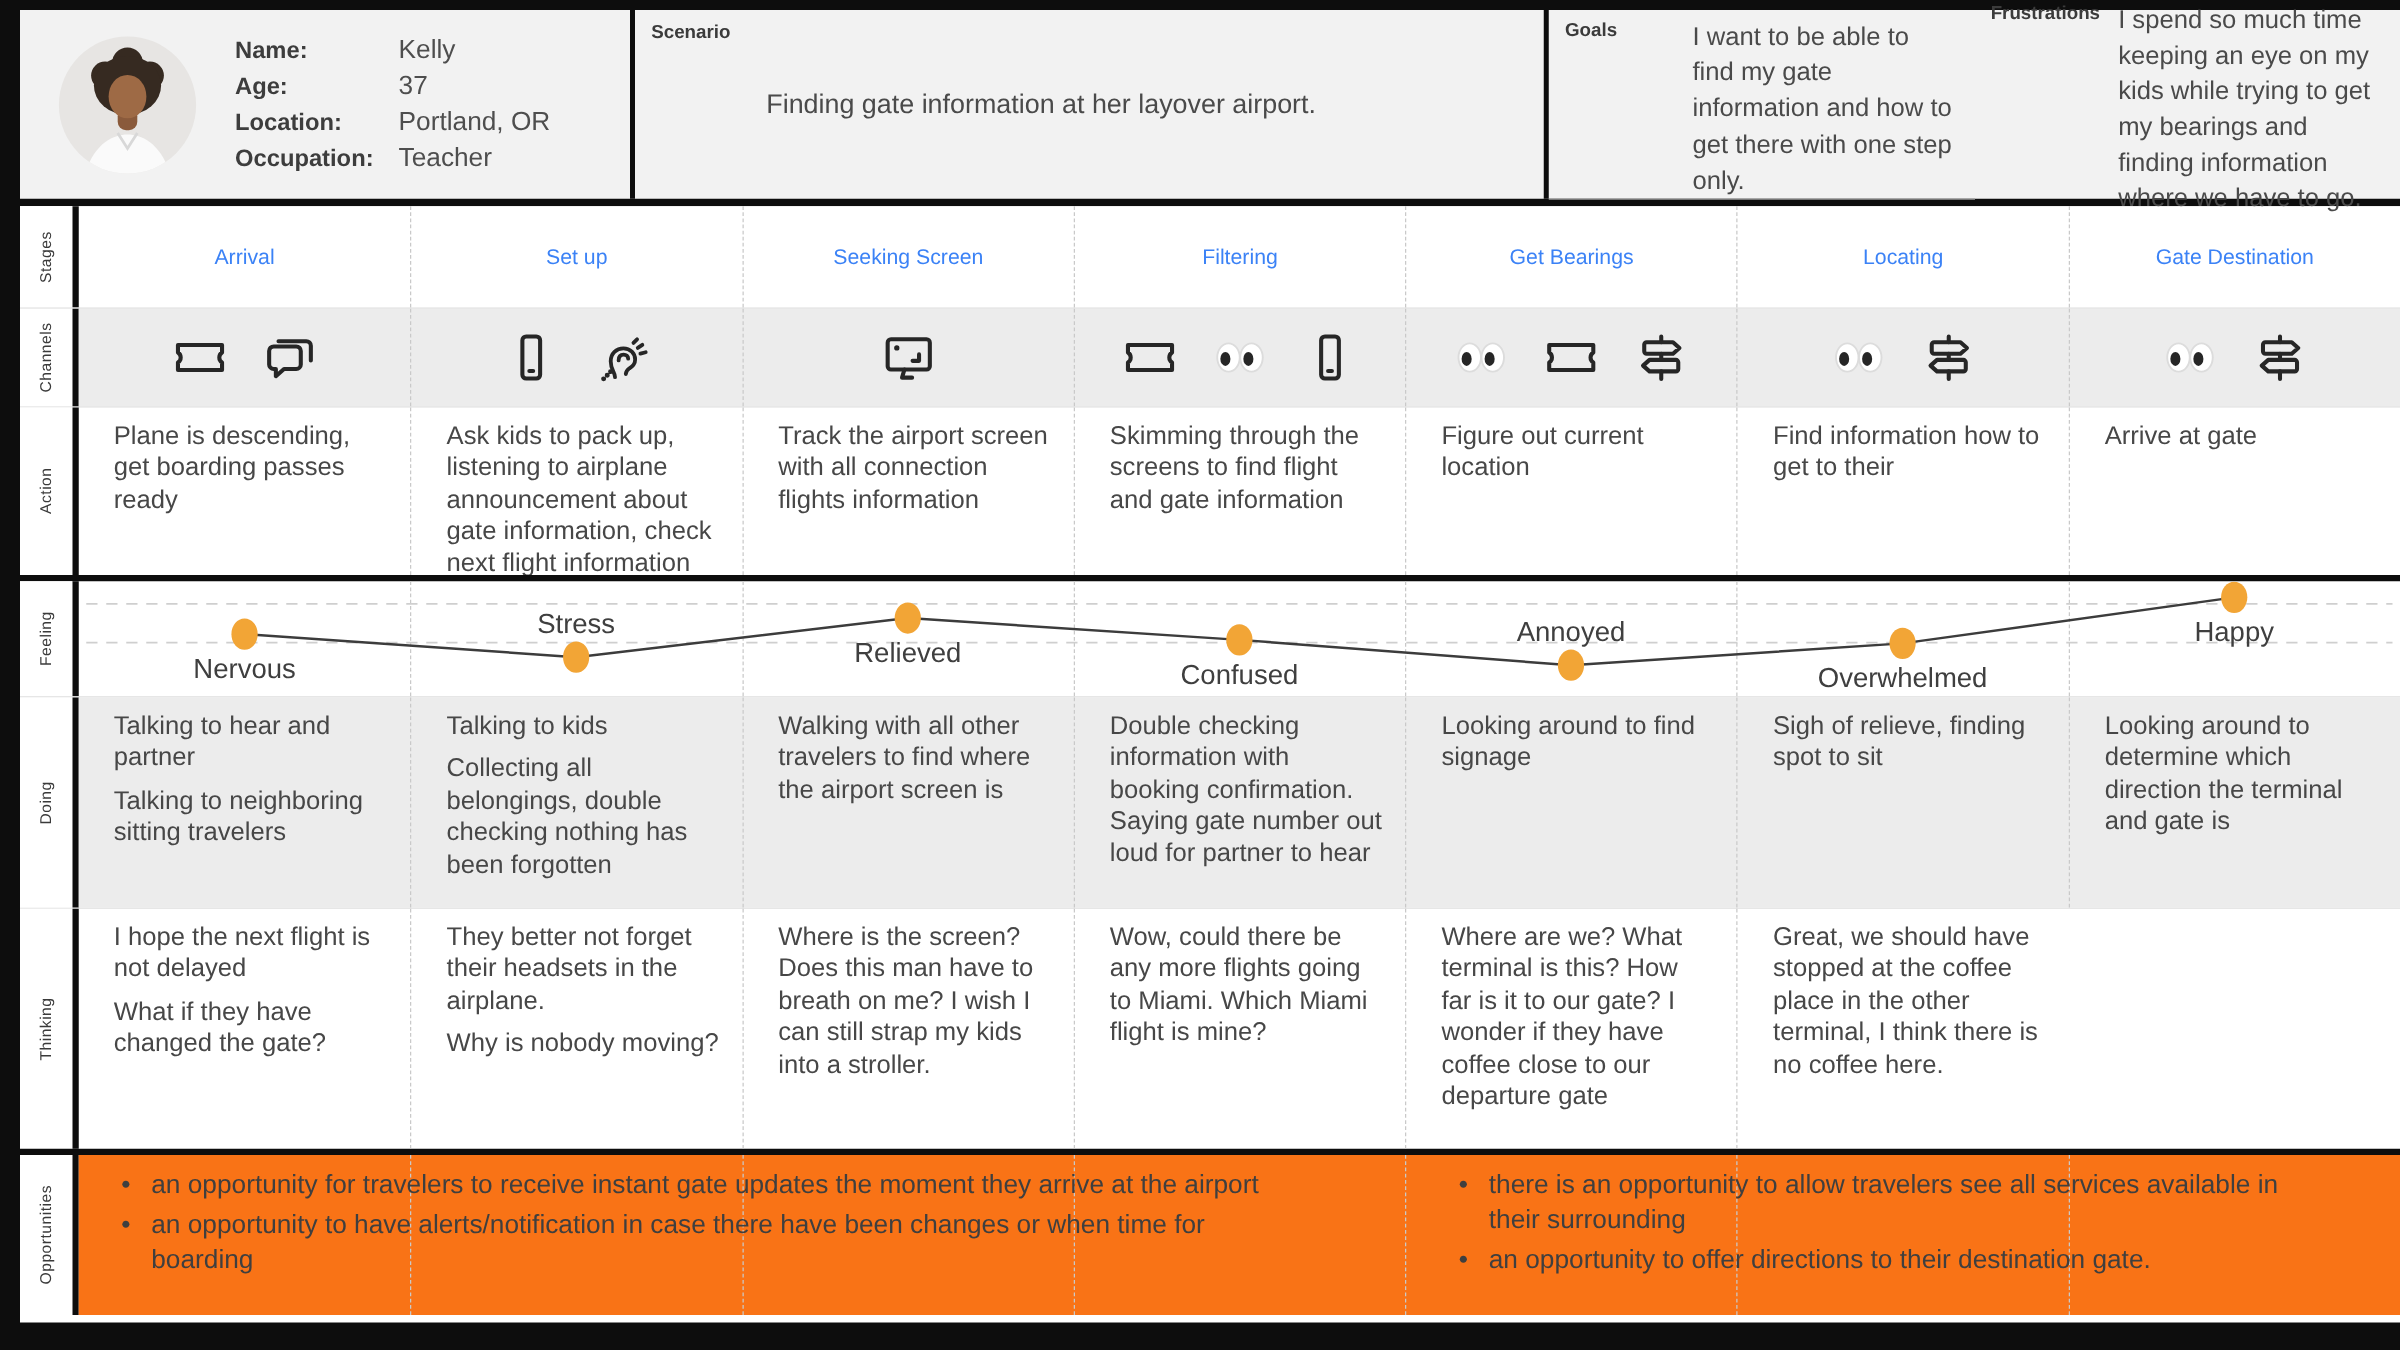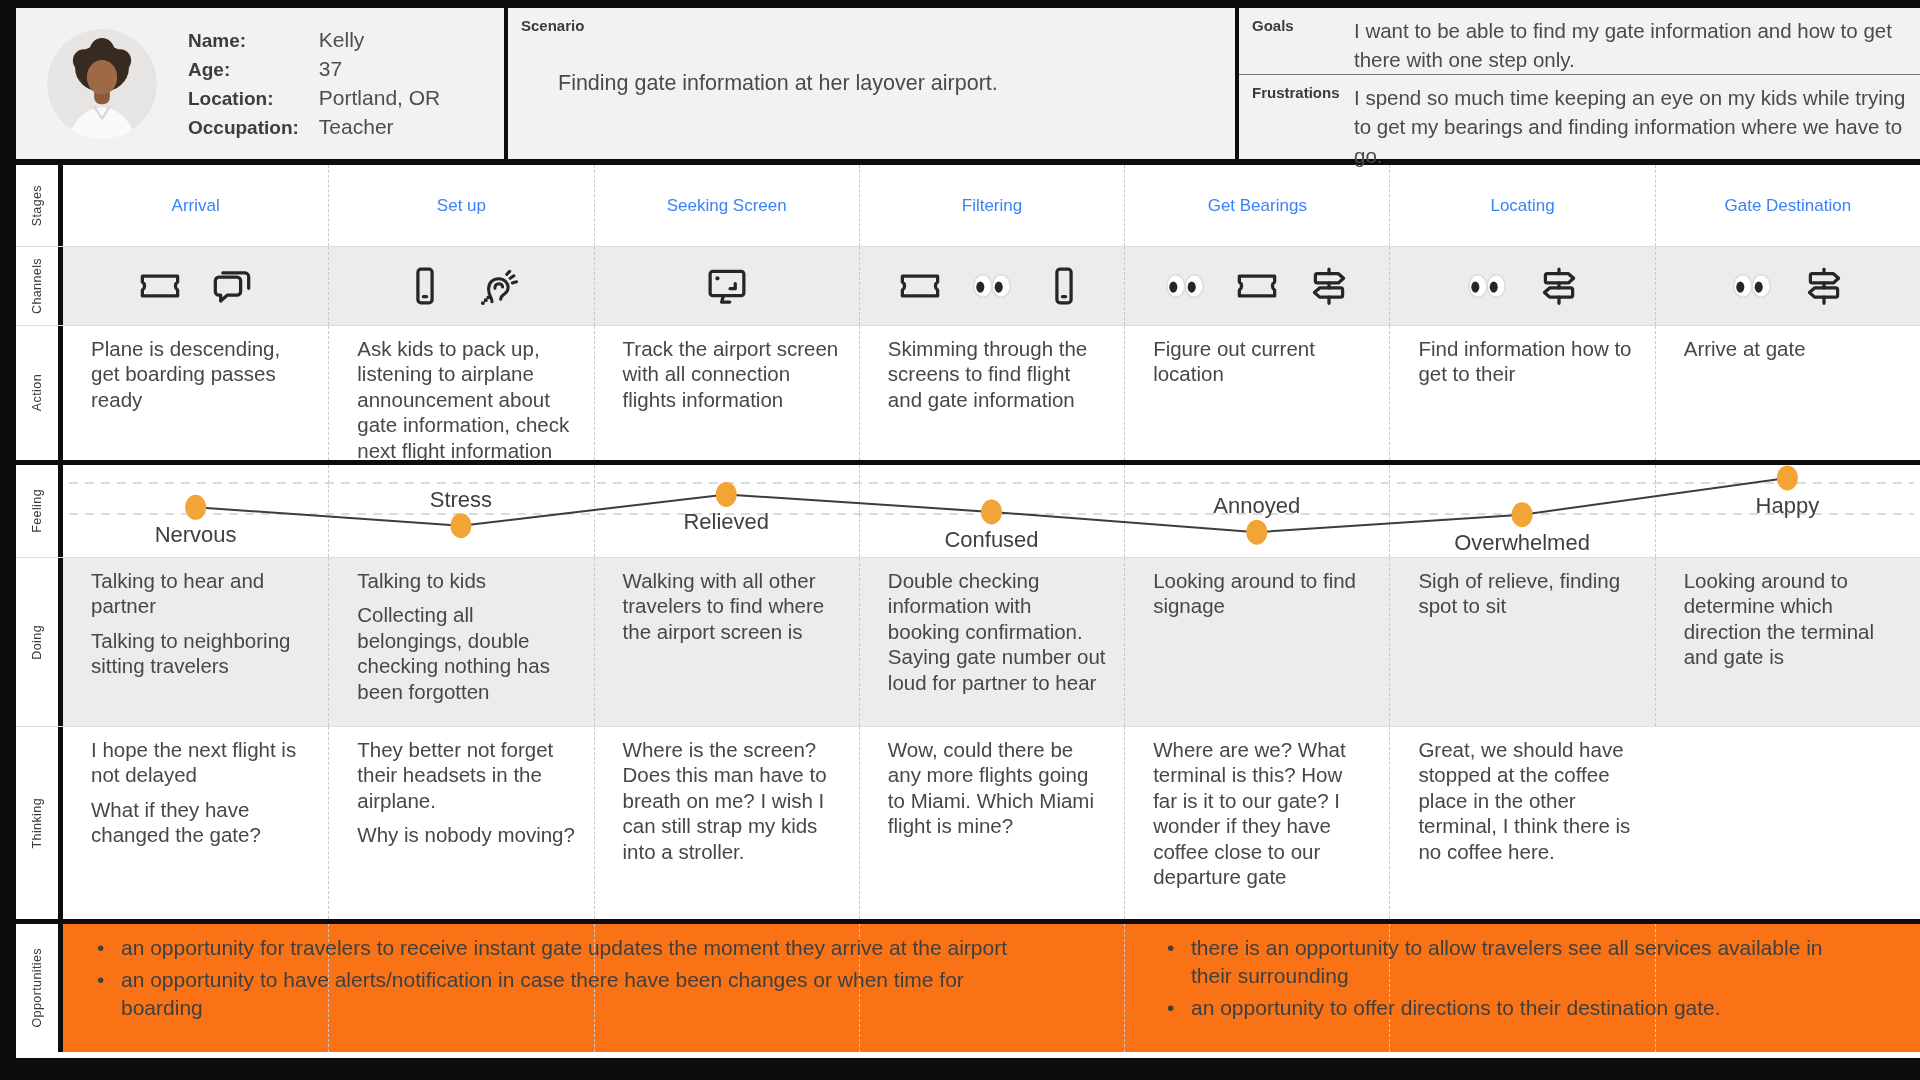--- a/index.html
+++ b/index.html
@@ -11,23 +11,23 @@
   .header{display:flex;height:157px;background:#f2f2f2;border-bottom:6px solid #0d0d0d;box-sizing:border-box;}
   .persona{width:488px;display:flex;align-items:center;gap:30px;padding-left:30px;box-sizing:border-box;}
   .avatar{width:112px;height:112px;flex:0 0 112px;}
   .avatar svg{width:100%;height:100%;display:block;}
   .p-fields{display:grid;grid-template-columns:max-content max-content;column-gap:20px;row-gap:5px;align-items:baseline;}
   .p-label{font-weight:bold;font-size:19px;color:#3d3d3d;}
   .p-value{font-size:21px;color:#4e4e4e;}
   .vdiv{width:4px;background:#0d0d0d;flex:0 0 4px;}
   .scenario{width:727px;position:relative;box-sizing:border-box;}
   .box-label{position:absolute;top:9px;left:13px;font-size:15px;font-weight:bold;color:#3b3b3b;}
-  .scenario-text{height:100%;display:flex;align-items:center;padding:0 20px 0 50px;
+  .scenario-text{height:100%;display:flex;align-items:center;padding:0 20px 0 105px;
                  font-size:21.5px;color:#4a4a4a;box-sizing:border-box;}
-  .gf{flex:1;display:flex;flex-direction:column;align-items:center;}
+  .gf{flex:1;display:flex;flex-direction:row;align-items:center;}
   .gf-row{flex:1;display:flex;padding-top:9px;box-sizing:border-box;}
   .gf-row.goals{border-bottom:1px solid #777;}
   .gf-label{flex:0 0 102px;padding-left:13px;font-size:15px;font-weight:bold;color:#3b3b3b;}
   .gf-text{flex:1;padding-right:14px;font-size:20.5px;line-height:1.4;color:#4a4a4a;}
 
   
   .grid{display:flex;flex-direction:column;height:887px;background:#ffffff;}
   .row{display:flex;box-sizing:border-box;}
   .rl{flex:0 0 42px;display:flex;align-items:center;justify-content:center;background:#ffffff;}
   .rl span{writing-mode:vertical-rl;transform:rotate(180deg);font-size:12.5px;color:#3a3a3a;letter-spacing:.4px;}

